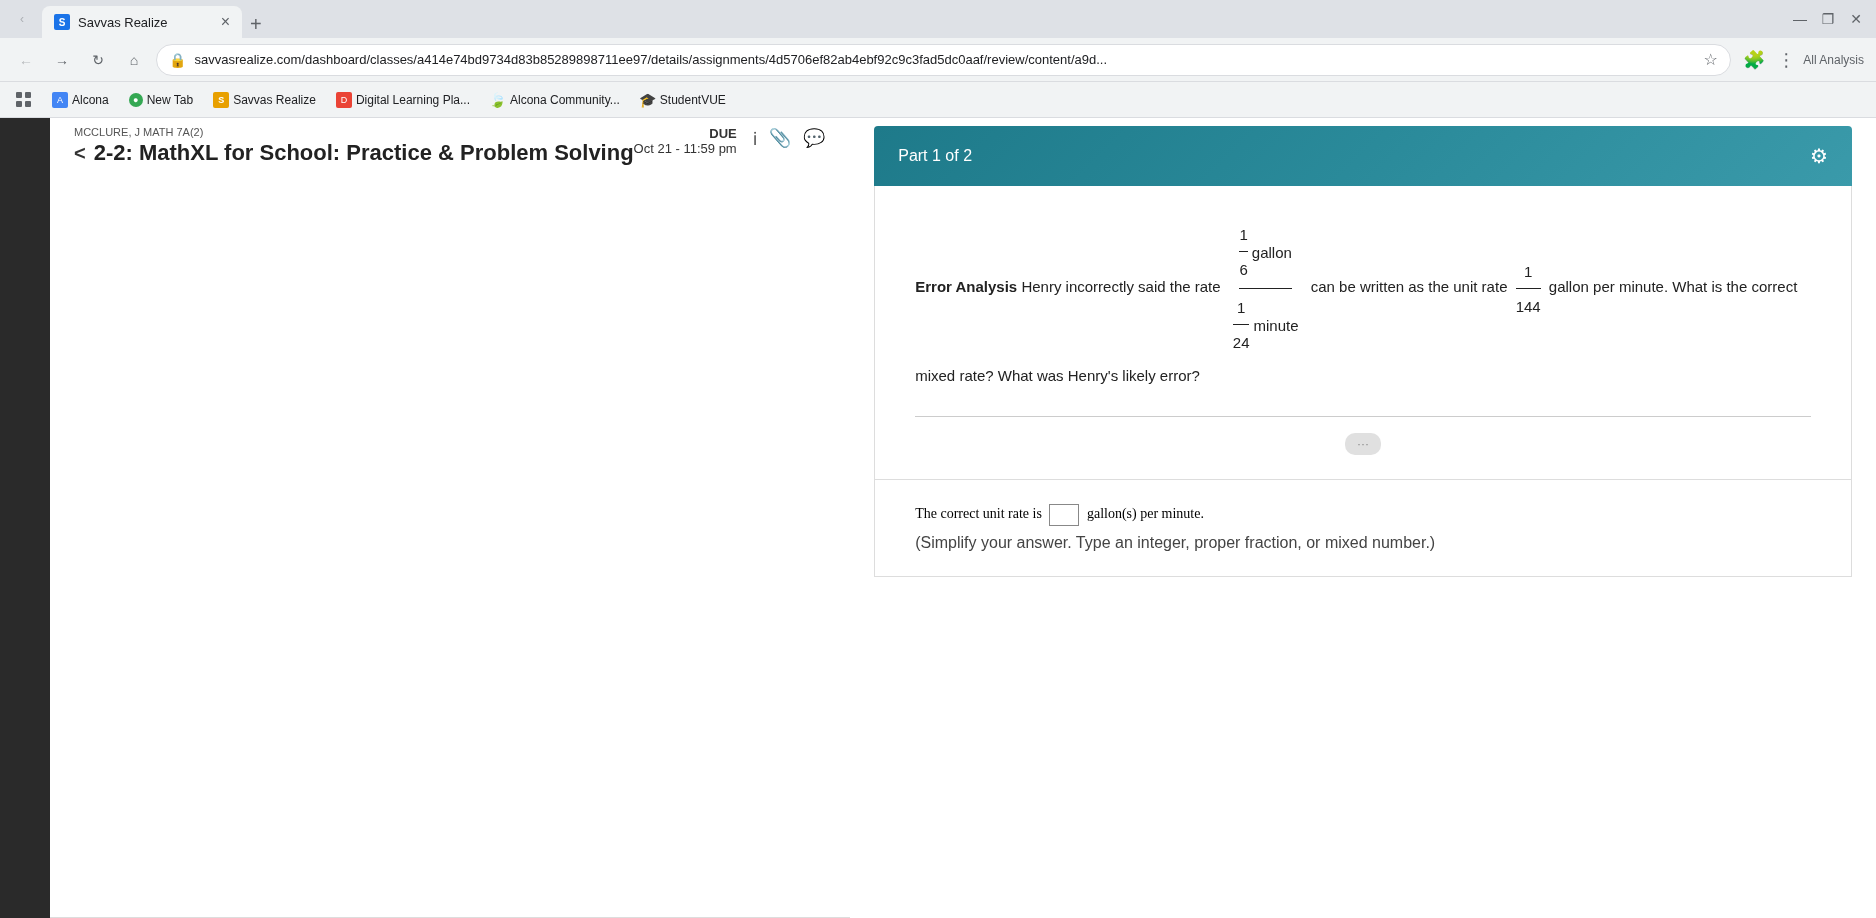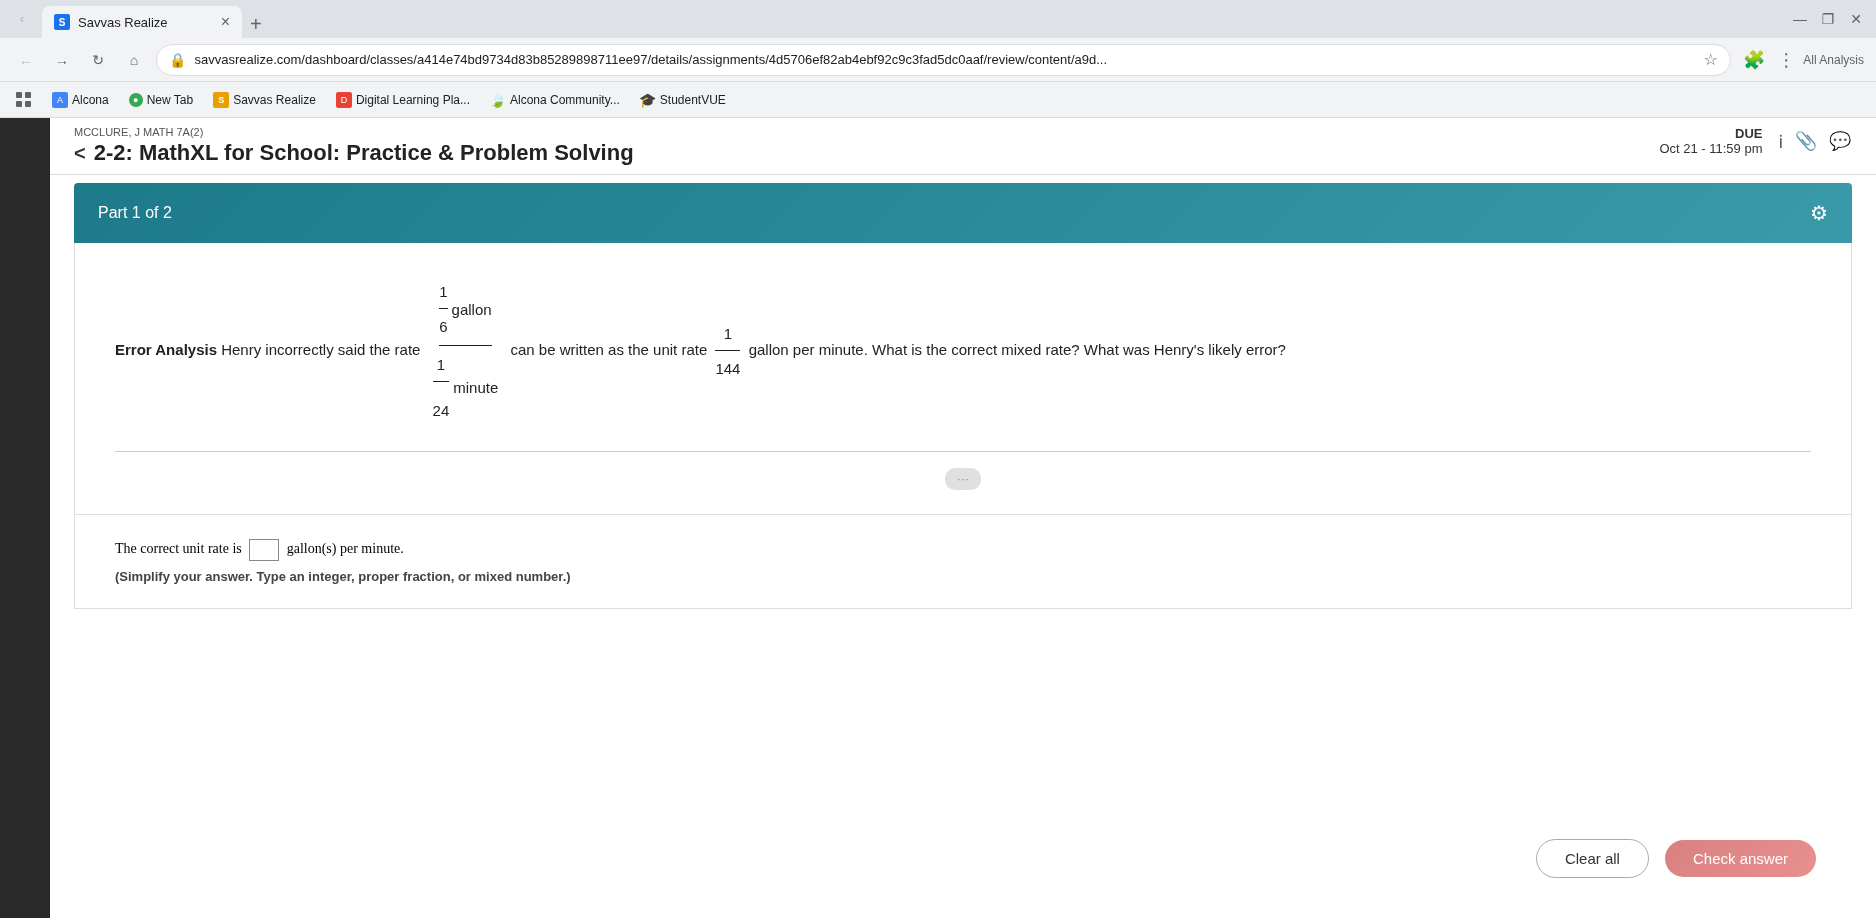--- a/index.html
+++ b/index.html
@@ -204,21 +204,21 @@
       overflow: hidden;
       position: relative;
       display: flex;
     }
 
     
     .app-container {
       flex: 1;
       background: #f5f5f5;
       display: flex;
-      flex-direction: column;
+      flex-direction: row;
       position: relative;
     }
 
     
     .assignment-header {
       background: white;
       padding: 8px 24px;
       display: flex;
       align-items: flex-start;
       justify-content: space-between;
@@ -454,21 +454,21 @@
     <div class="app-container">
 
       <div class="assignment-header">
         <div class="breadcrumb">
           <span class="class-label">MCCLURE, J MATH 7A(2)</span>
           <div class="assignment-title">
             <span class="back-arrow">&lt;</span>
             <span>2-2: MathXL for School: Practice &amp; Problem Solving</span>
           </div>
         </div>
-        <div style="display:flex; align-items:center; gap:16px;">
+        <div style="display:flex; align-items:flex-start; gap:16px;">
           <div class="due-info">
             <div class="due-label">DUE</div>
             <div>Oct 21 - 11:59 pm</div>
           </div>
           <div class="header-icons">
             <span class="header-icon-btn">ℹ</span>
             <span class="header-icon-btn">📎</span>
             <span class="header-icon-btn">💬</span>
           </div>
         </div>
@@ -492,21 +492,21 @@
               <span style="display: flex; align-items: center; gap: 4px; border-bottom: 1.5px solid #222; padding-bottom: 2px;">
                 <span style="display: inline-flex; flex-direction: column; align-items: center;">
                   <span>1</span>
                   <span style="border-top: 1px solid #222; padding-top: 1px;">6</span>
                 </span>
                 <span>gallon</span>
               </span>
               <span style="display: flex; align-items: center; gap: 4px; padding-top: 2px;">
                 <span style="display: inline-flex; flex-direction: column; align-items: center;">
                   <span>1</span>
-                  <span style="border-top: 1px solid #222; padding-top: 12px;">24</span>
+                  <span style="border-top: 1px solid #222; padding-top: 1px;">24</span>
                 </span>
                 <span>minute</span>
               </span>
             </span>
             <span> can be written as the unit rate </span>
             
             <span style="display: inline-flex; flex-direction: column; align-items: center; vertical-align: middle; margin: 0 4px;">
               <span>1</span>
               <span style="border-top: 1.5px solid #222; padding-top: 1px;">144</span>
             </span>
@@ -520,25 +520,21 @@
             <span class="scroll-dots">···</span>
           </div>
         </div>
 
         <div style="margin: 0 24px; background: white; border: 1px solid #ddd; border-top: none; padding: 24px 40px;">
           <div class="answer-line">
             <span>The correct unit rate is</span>
             <span class="answer-input-box"></span>
             <span>gallon(s) per minute.</span>
           </div>
-          <div style="font-size:13px; color:#444;font-weight:bold;">(Simplify your answer. Type an integer, proper fraction, or mixed number.)</div>
+          <div style="font-size:16px; color:#444;">(Simplify your answer. Type an integer, proper fraction, or mixed number.)</div>
         </div>
 
       </div>
 
-      <div class="bottom-actions">
-        <button class="btn-clear">Clear all</button>
-        <button class="btn-check">Check answer</button>
-      </div>
 
     </div>
   </div>
 </div>
 
 </body></html>

